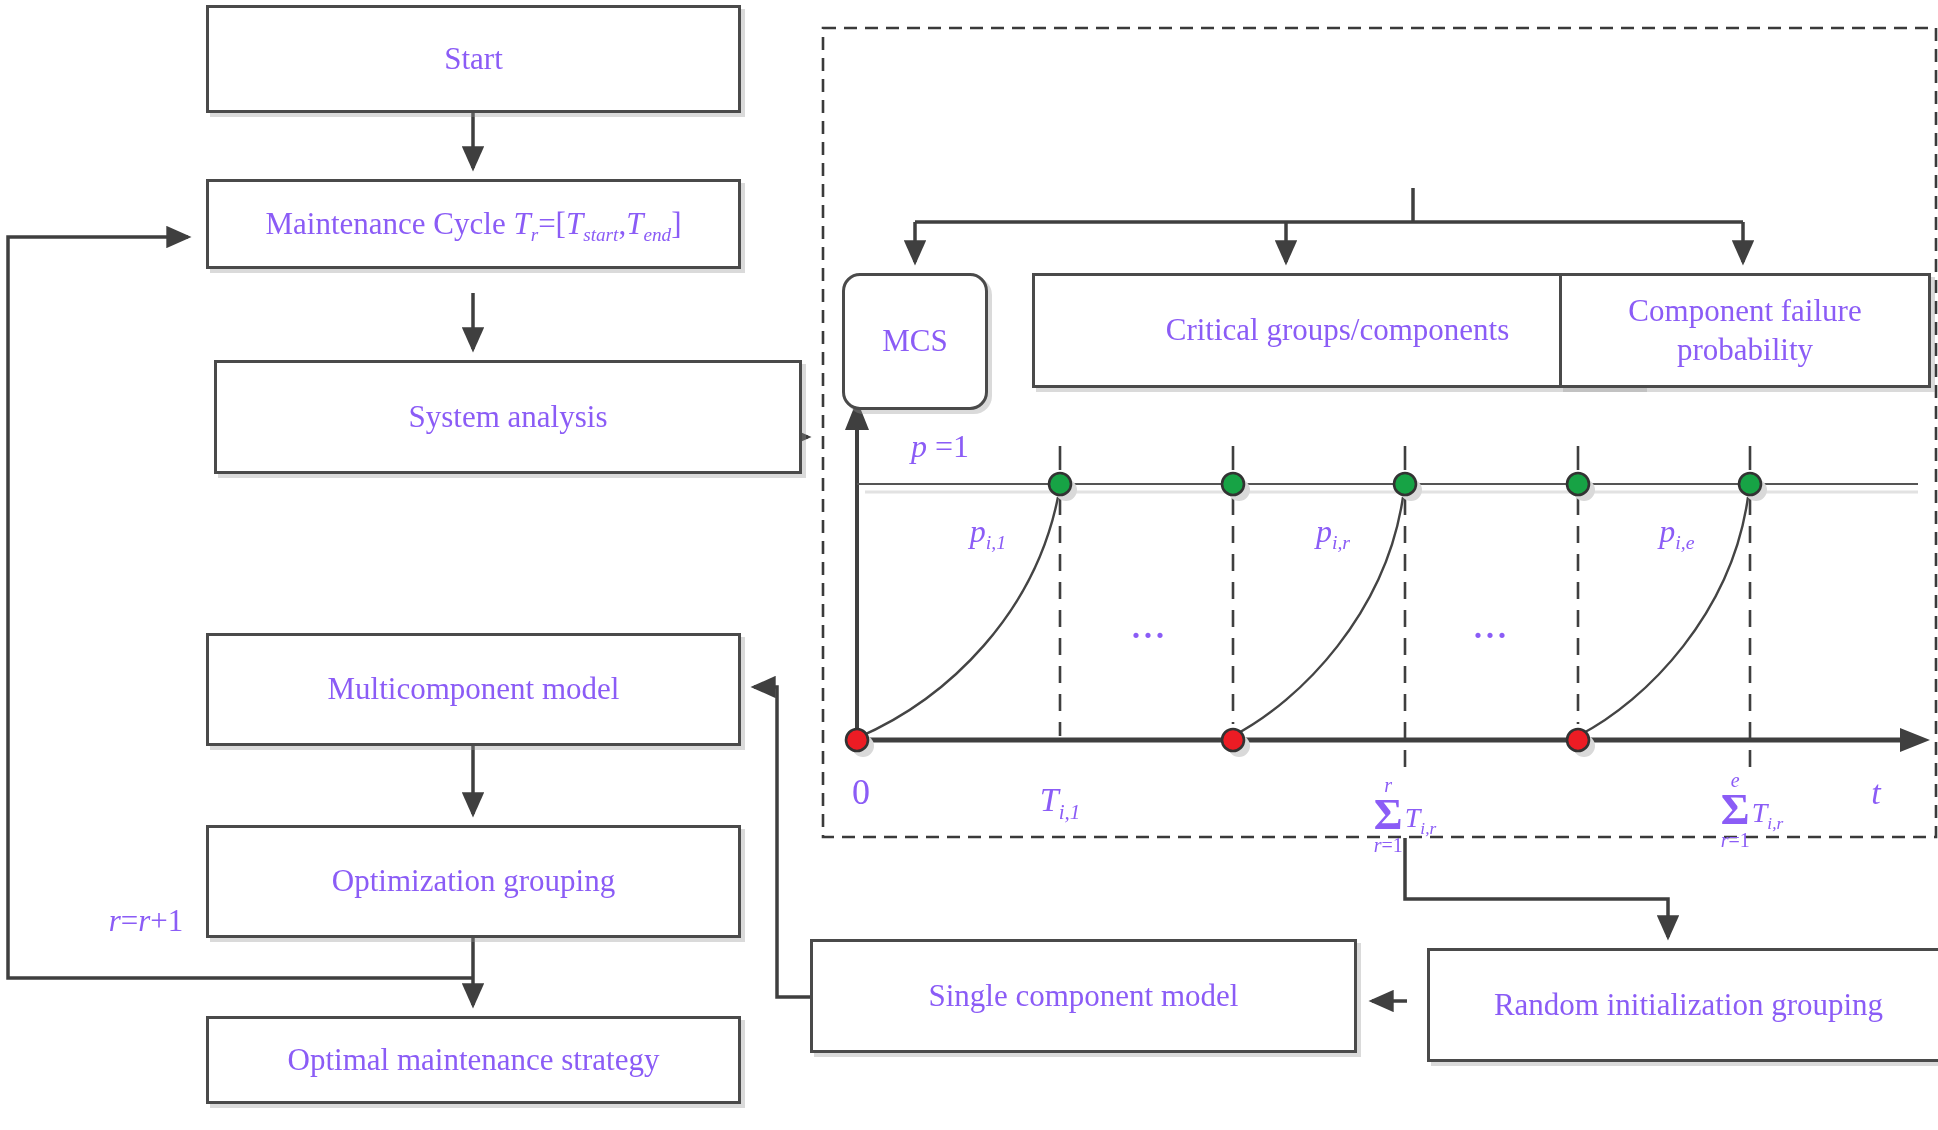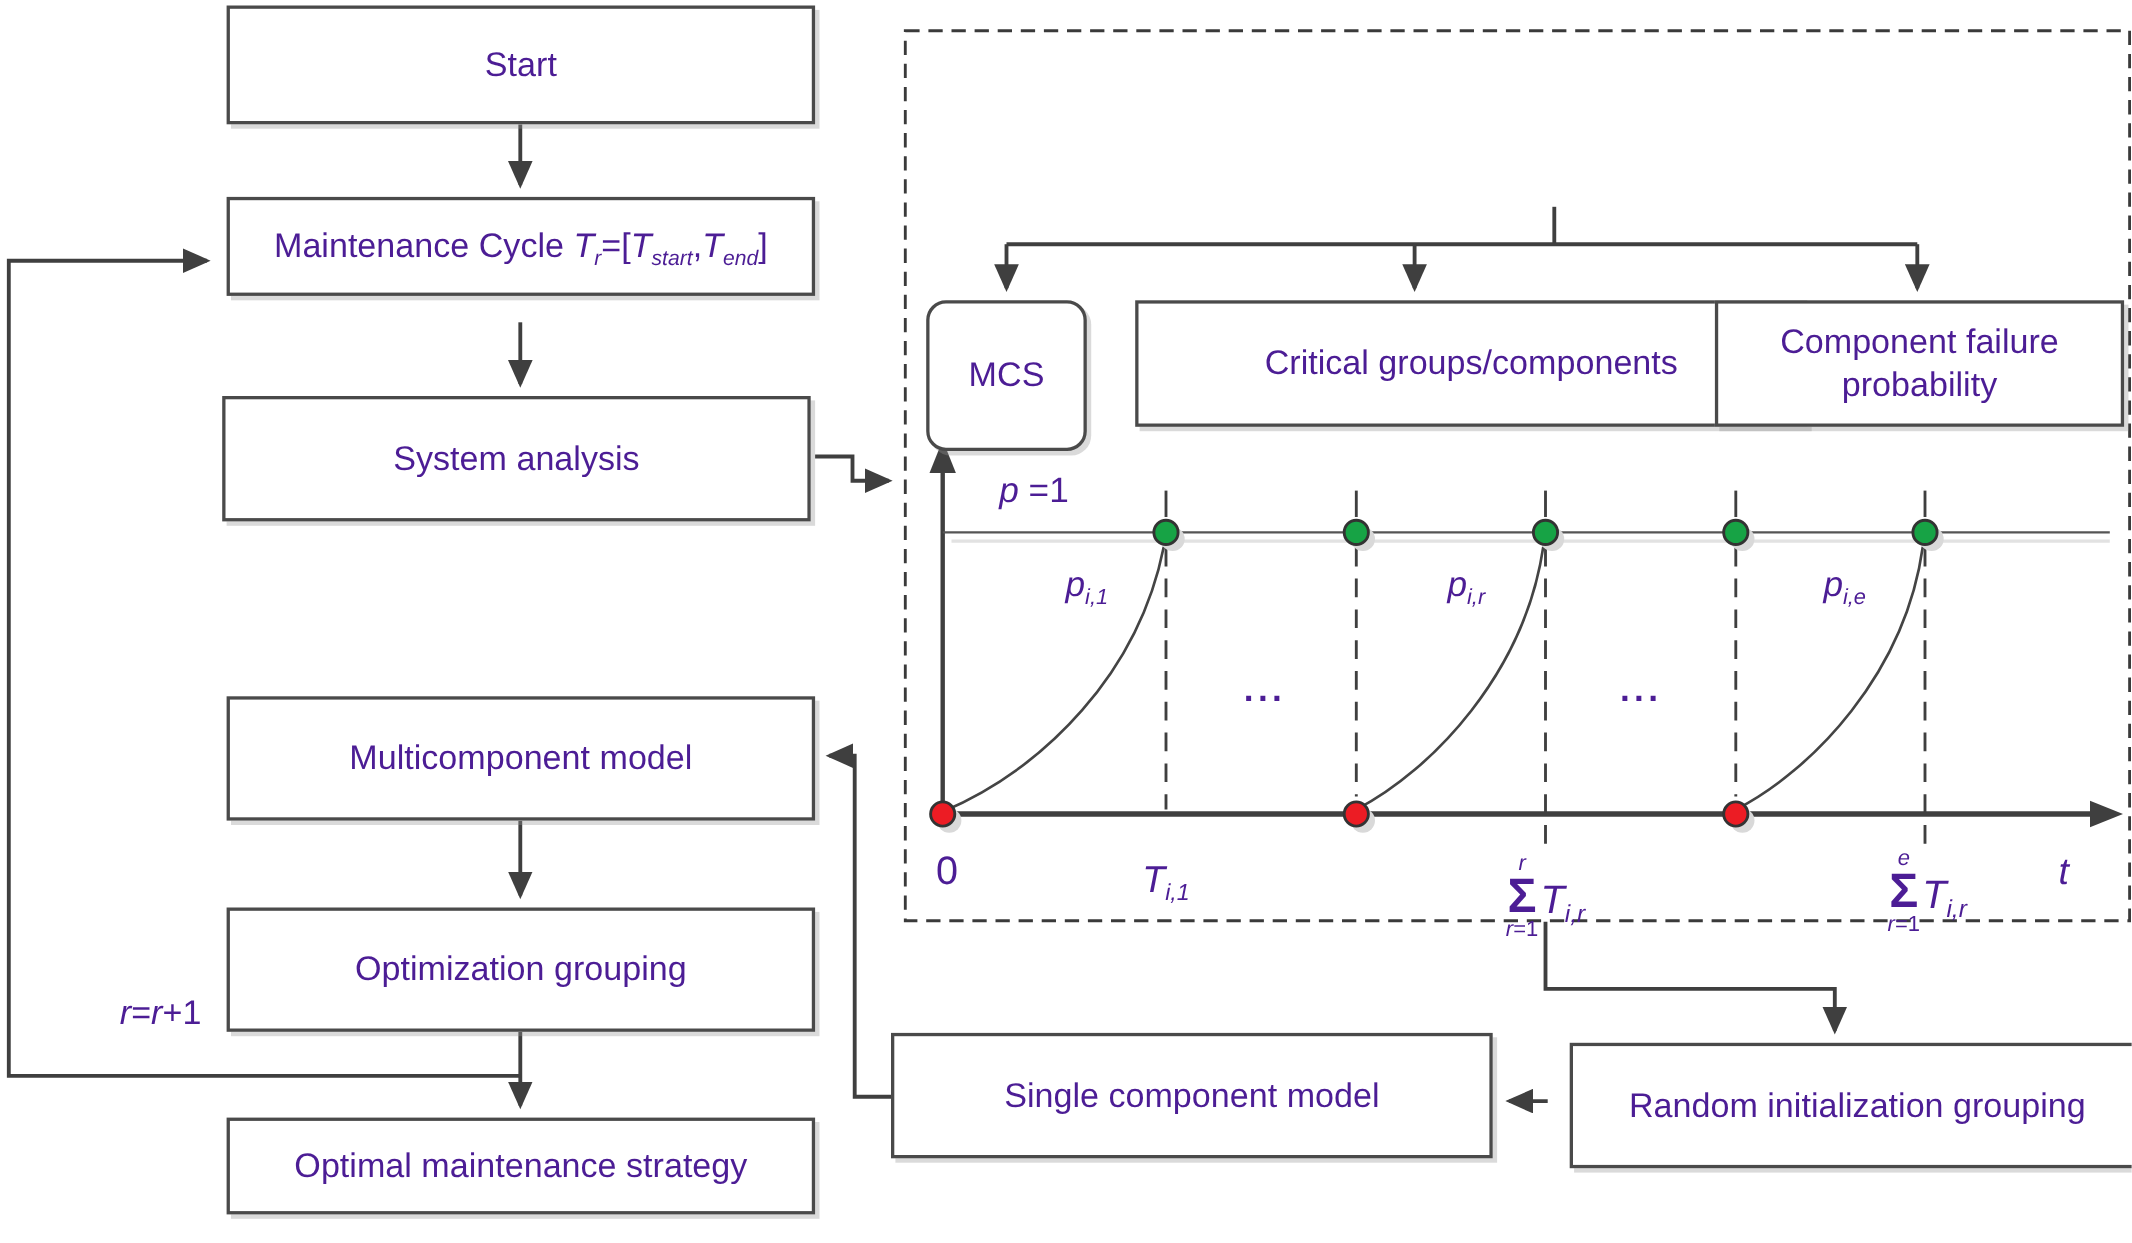--- a/index.html
+++ b/index.html
@@ -1,34 +1,34 @@
 <!DOCTYPE html>
 <html><head>
 <meta charset="utf-8">
 <style>
   html,body{margin:0;padding:0;background:#ffffff;}
   #stage{position:relative;width:1938px;height:1130px;background:#ffffff;overflow:hidden;
-         font-family:Liberation Sans, sans-serif;color:#4c1d95;}
+         font-family:Liberation Serif, serif;color:#8b5cf6;}
   #diagram-svg{position:absolute;left:0;top:0;}
   .box{position:absolute;background:#fff;border:3px solid #4a4a4a;
        box-shadow:4px 4px 0 rgba(150,150,150,0.35);
        display:flex;align-items:center;justify-content:center;text-align:center;
        font-size:31px;line-height:1.25;padding:0 18px;box-sizing:border-box;}
   .lbl{position:absolute;transform:translate(-50%,-50%);white-space:nowrap;font-size:31px;}
   .seg-i{font-style:italic;}
   sub.seg-sub{font-size:0.62em;line-height:0;}
   .ellipsis{font-size:32px;letter-spacing:4px;font-weight:bold;}
   .axis-origin{font-size:36px;}
   .t-label{font-size:34px;}
   .p-label{font-size:32px;}
   .sum-label{position:absolute;transform:translate(-50%,-50%);display:flex;align-items:center;}
   .sum-stack{display:flex;flex-direction:column;align-items:center;line-height:1;}
   .sum-top,.sum-bottom{font-size:20px;}
   .sum-sigma{font-size:44px;font-weight:bold;line-height:0.9;}
-  .sum-T{font-size:36px;margin-left:2px;margin-top:6px;}
+  .sum-T{font-size:28px;margin-left:2px;margin-top:6px;}
 </style>
 </head>
 <body>
 
 <div id="stage">
 
   <svg id="diagram-svg" width="1938" height="1130" viewBox="0 0 1938 1130">
     <defs>
       <marker id="arr" markerUnits="strokeWidth" markerWidth="7.5" markerHeight="6.4" refX="6.2" refY="3.2" orient="auto">
         <path d="M0,0 L7.2,3.2 L0,6.4 z" fill="#3f3f3f"></path>
@@ -103,21 +103,21 @@
   </svg>
 
   <div class="box" style="left:206px;top:5px;width:535px;height:108px;">
     <span>Start</span>
   </div>
 
   <div class="box" style="left:206px;top:179px;width:535px;height:90px;">
     <span><span>Maintenance Cycle </span><span class="seg-i">T</span><sub class="seg-sub seg-i">r</sub><span>=[</span><span class="seg-i">T</span><sub class="seg-sub seg-i">start</sub><span>,</span><span class="seg-i">T</span><sub class="seg-sub seg-i">end</sub><span>]</span></span>
   </div>
 
-  <div class="box" style="left:202px;top:360px;width:535px;height:114px;">
+  <div class="box" style="left:214px;top:360px;width:588px;height:114px;">
     <span>System analysis</span>
   </div>
 
   <div class="box" style="left:206px;top:633px;width:535px;height:113px;align-items:center;">
     <span>Multicomponent model</span>
   </div>
 
   <div class="box" style="left:206px;top:825px;width:535px;height:113px;">
     <span>Optimization grouping</span>
   </div>

